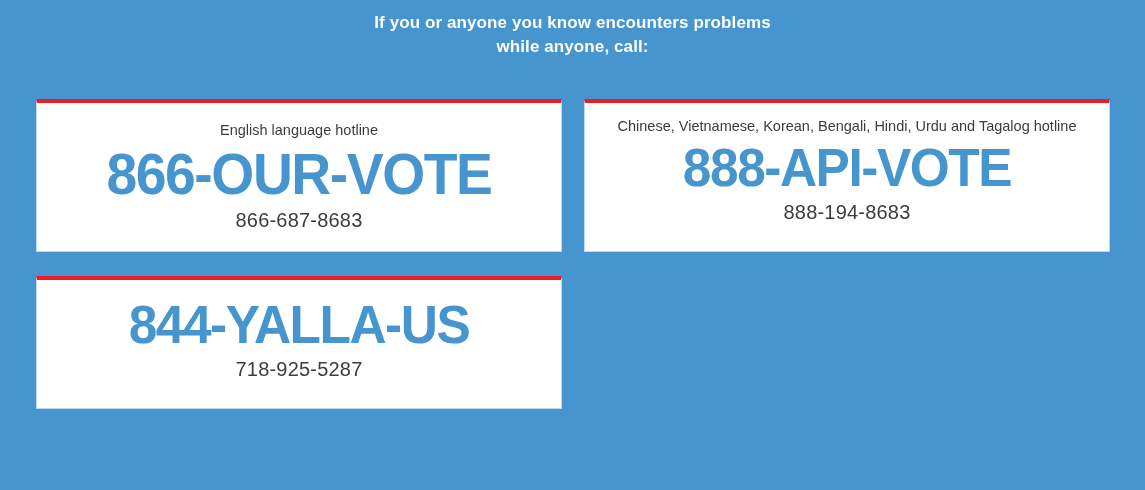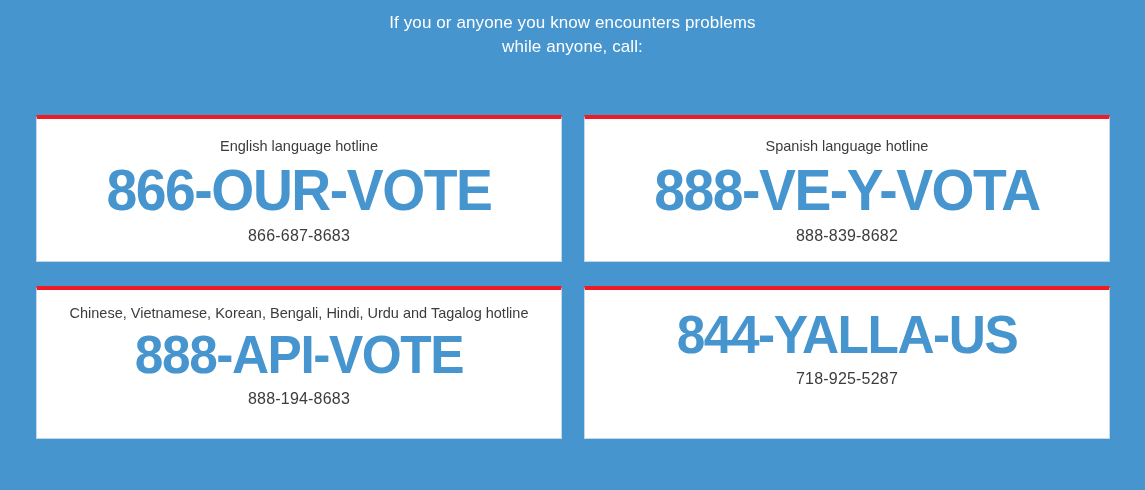--- a/index.html
+++ b/index.html
@@ -22,33 +22,33 @@
     position: relative;
   }
 
   
   .header {
     width: 100%;
     padding-top: 11px;
     text-align: center;
     color: #ffffff;
     font-size: 17px;
-    font-weight: 400;
+    font-weight: 700;
     line-height: 24px;
     letter-spacing: 0.1px;
   }
   .header-line {
     display: block;
   }
 
   
   .card-grid {
     position: absolute;
     left: 36px;
-    top: 115px;
+    top: 99px;
     width: 1074px;
     display: flex;
     flex-wrap: wrap;
     gap: 24px 22px;
   }
 
   .card {
     width: 526px;
     box-sizing: border-box;
     background: #ffffff;
@@ -82,21 +82,21 @@
     transform: scaleX(0.97);
     white-space: nowrap;
   }
 
   .card-row2 .card-vanity {
     font-size: 53px;
     line-height: 62px;
   }
 
   .card-digits {
-    font-size: 16px;
+    font-size: 20px;
     color: #3c3c3c;
     line-height: 22px;
     margin: 2px 0 0 0;
     letter-spacing: 0.2px;
     white-space: nowrap;
   }
 </style>
 </head>
 <body>
 
@@ -108,25 +108,20 @@
   </div>
 
   <div class="card-grid">
 
     <div class="card">
       <p class="card-subtitle">English language hotline</p>
       <p class="card-vanity">866-OUR-VOTE</p>
       <p class="card-digits">866-687-8683</p>
     </div>
 
-    <div class="card">
-      <p class="card-subtitle">Spanish language hotline</p>
-      <p class="card-vanity">888-VE-Y-VOTA</p>
-      <p class="card-digits">888-839-8682</p>
-    </div>
 
     <div class="card card-row2">
       <p class="card-subtitle">Chinese, Vietnamese, Korean, Bengali, Hindi, Urdu and Tagalog hotline</p>
       <p class="card-vanity">888-API-VOTE</p>
       <p class="card-digits">888-194-8683</p>
     </div>
 
     <div class="card card-row2">
       <p class="card-vanity">844-YALLA-US</p>
       <p class="card-digits">718-925-5287</p>

